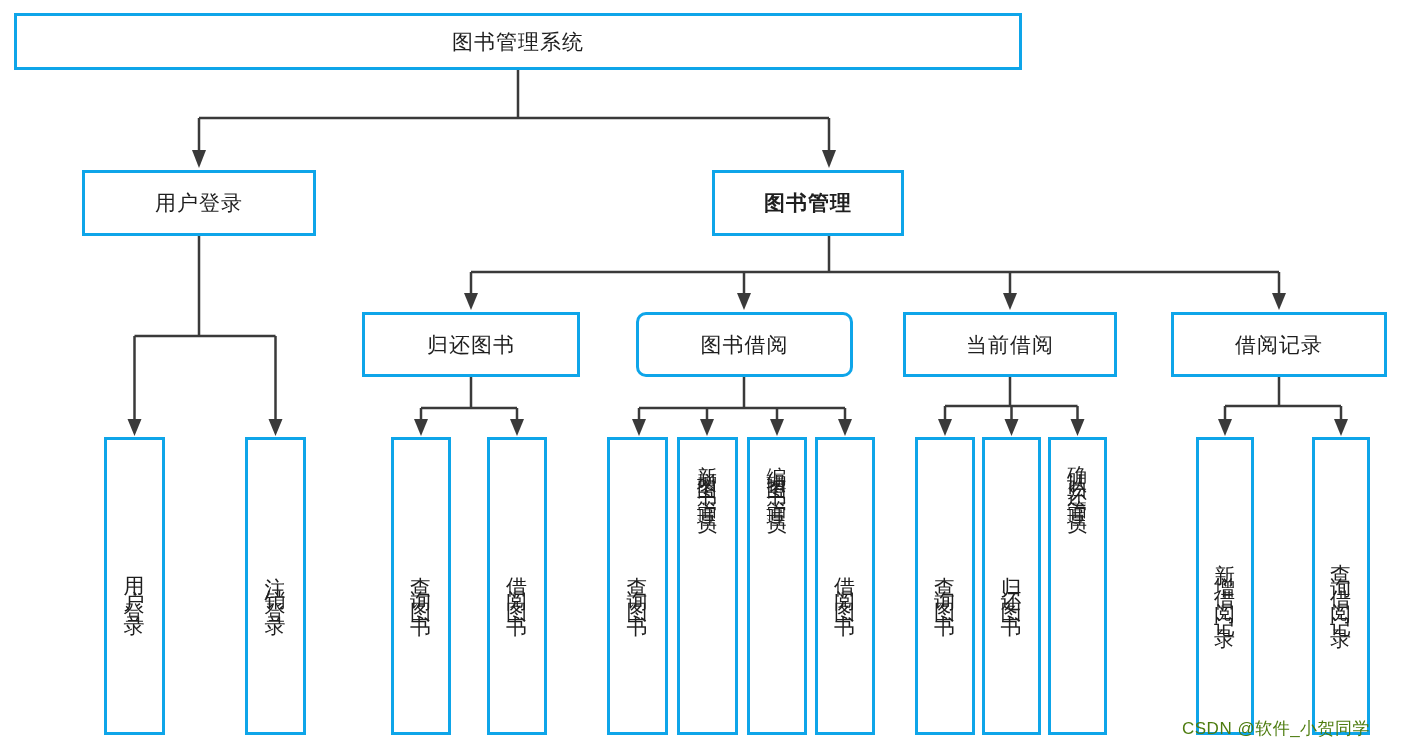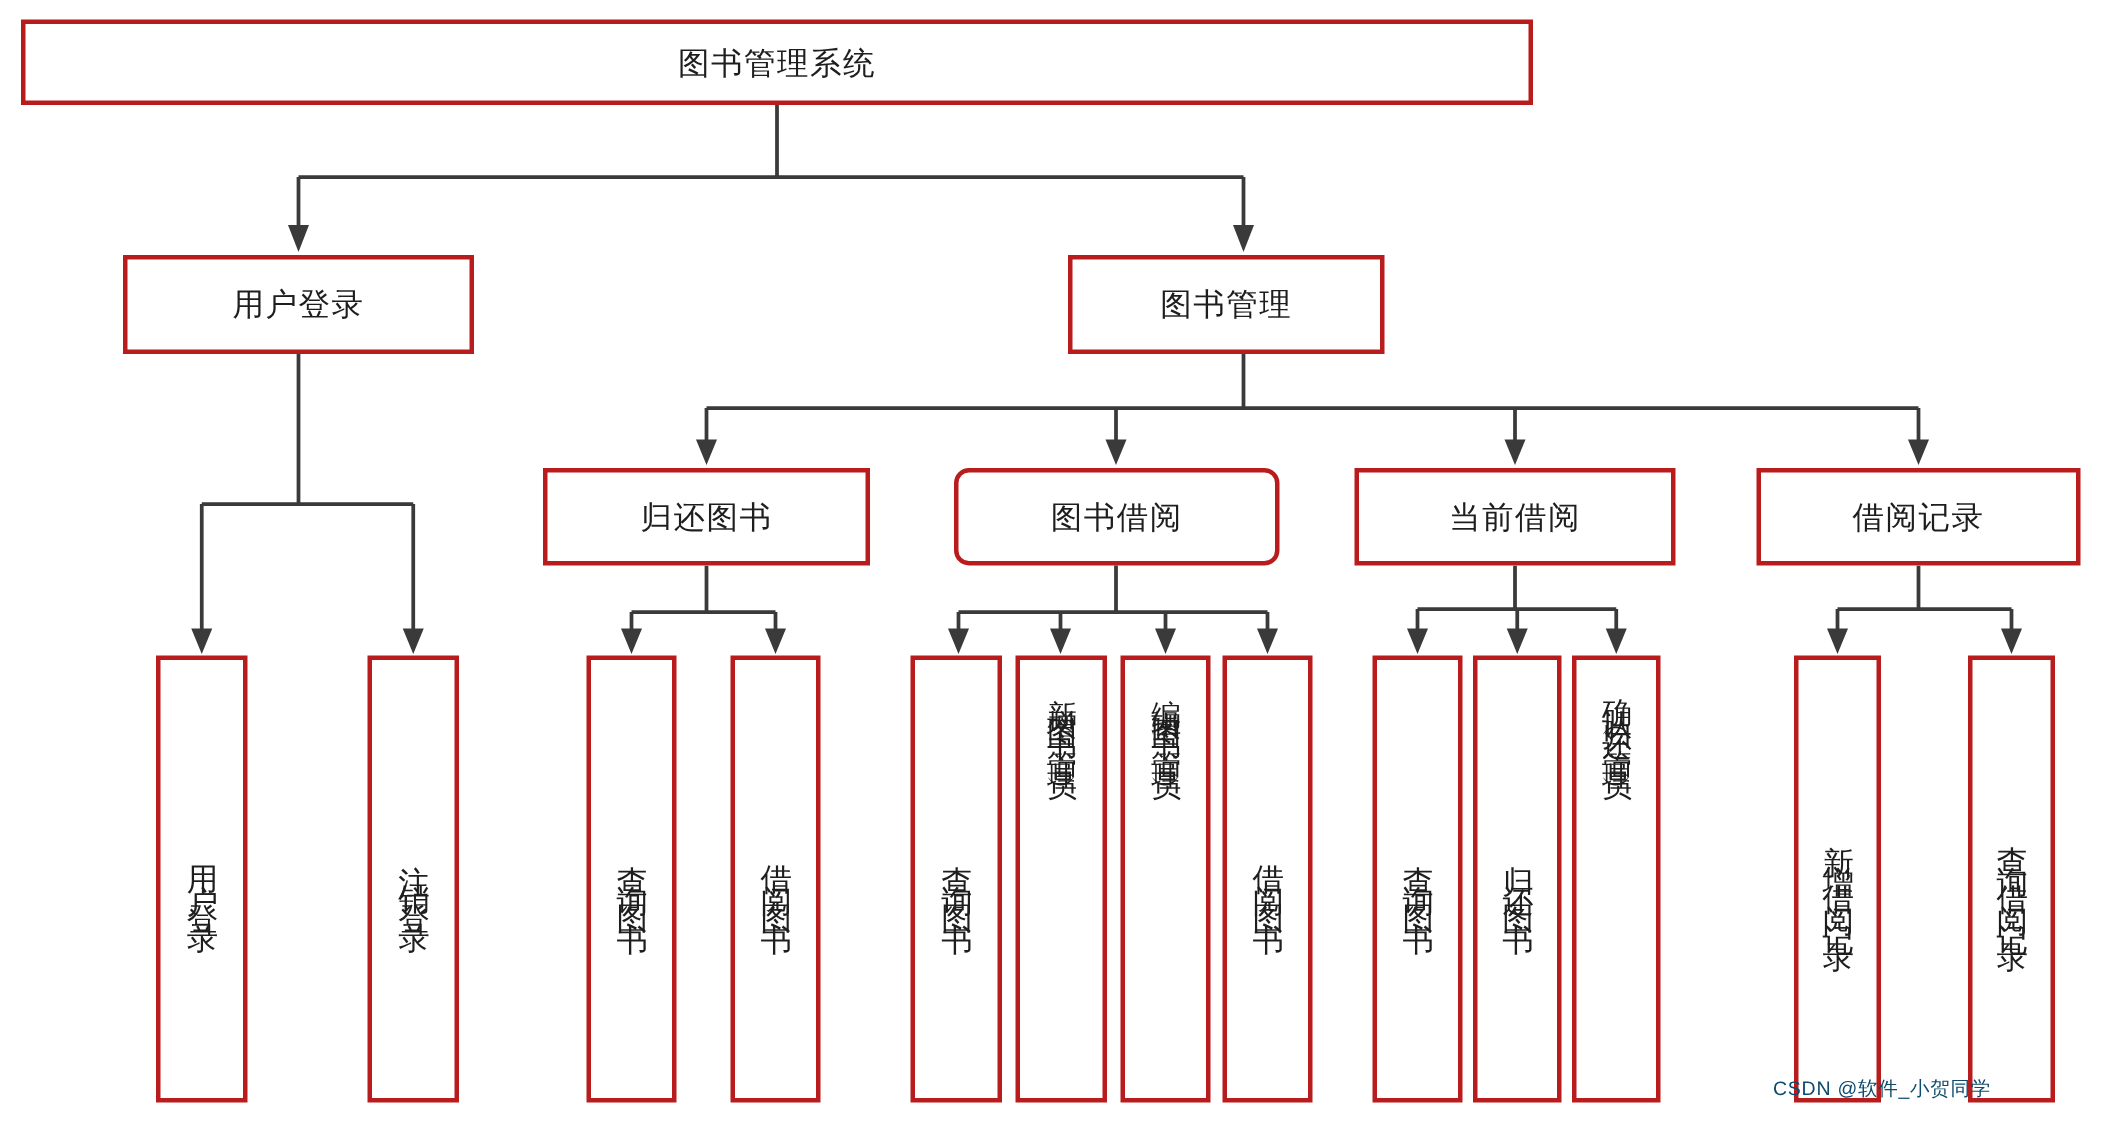--- a/index.html
+++ b/index.html
@@ -14,32 +14,32 @@
     color: #1e1e1e;
   }
   .connector-layer {
     position: absolute;
     left: 0; top: 0;
     width: 1405px; height: 747px;
   }
   .node {
     position: absolute;
     background: #ffffff;
-    border: 3px solid #b91c1c;
+    border: 3px solid #0ea5e9;
     display: flex;
     align-items: center;
     justify-content: center;
     font-size: 21px;
     letter-spacing: 1px;
     color: #1e1e1e;
     z-index: 2;
   }
   .node-root   { left: 14px;  top: 13px;  width: 1008px; height: 57px; }
   .node-login  { left: 82px;  top: 170px; width: 234px;  height: 66px; }
-  .node-mgmt   { left: 712px; top: 170px; width: 211px;  height: 66px; }
+  .node-mgmt   { left: 712px; top: 170px; width: 192px;  height: 66px; font-weight: bold; }
   .node-l3     { top: 312px; height: 65px; }
   .node-l3-0   { left: 362px;  width: 218px; }
   .node-l3-1   { left: 636px;  width: 217px; border-radius: 10px; }
   .node-l3-2   { left: 903px;  width: 214px; }
   .node-l3-3   { left: 1171px; width: 216px; }
   .leaf {
     top: 437px;
     height: 298px;
     align-items: center;
     justify-content: center;
@@ -68,22 +68,22 @@
   .leaf-c4 { left: 815px;  width: 60px; }
   .leaf-d1 { left: 915px;  width: 60px; }
   .leaf-d2 { left: 982px;  width: 59px; }
   .leaf-d3 { left: 1048px; width: 59px; }
   .leaf-e1 { left: 1196px; width: 58px; }
   .leaf-e2 { left: 1312px; width: 58px; }
   .watermark {
     position: absolute;
     left: 1182px;
     top: 717px;
-    font-size: 13px;
-    color: #0c4a6e;
+    font-size: 17px;
+    color: #4d7c0f;
     letter-spacing: 0.5px;
     white-space: nowrap;
     z-index: 5;
   }
   svg .wire { stroke: #3a3a3a; stroke-width: 2.5; fill: none; }
   svg .head { fill: #3a3a3a; stroke: none; }
 </style>
 </head>
 <body>
 

